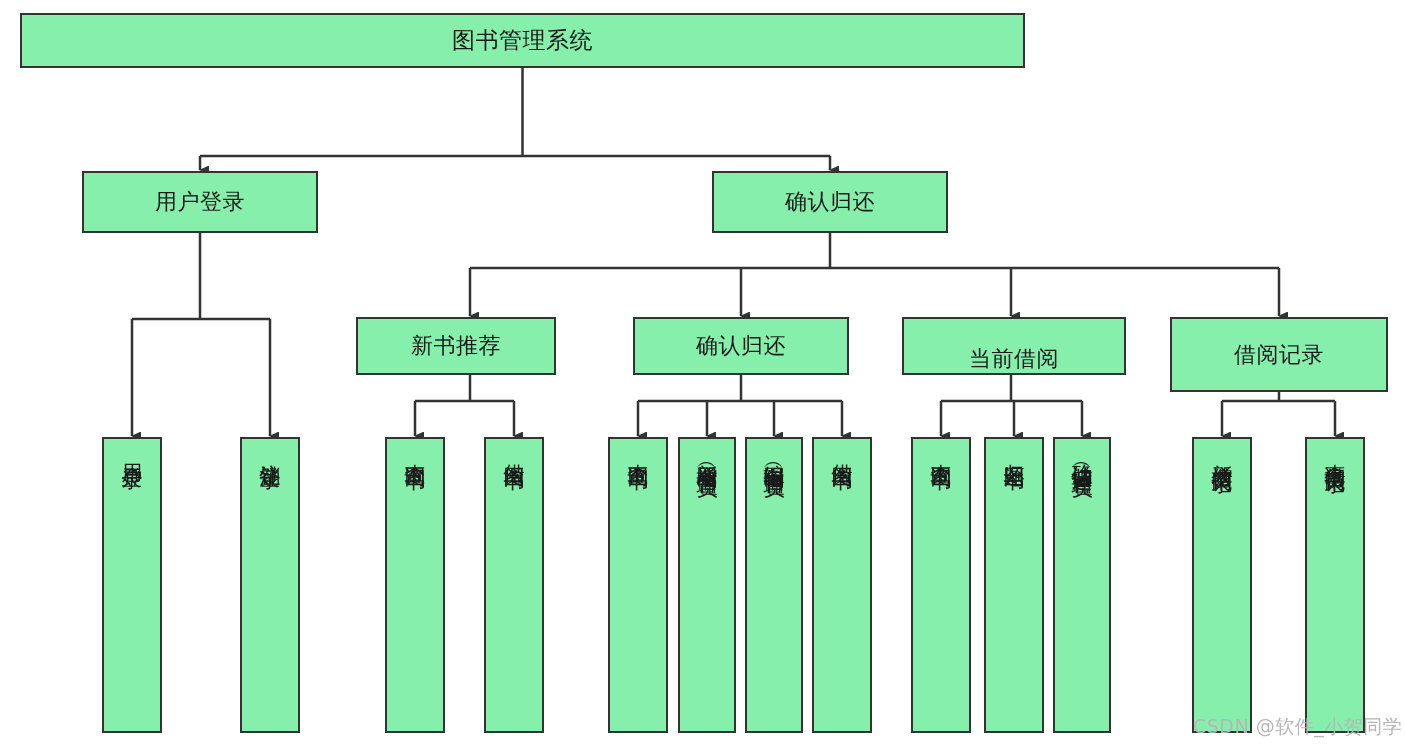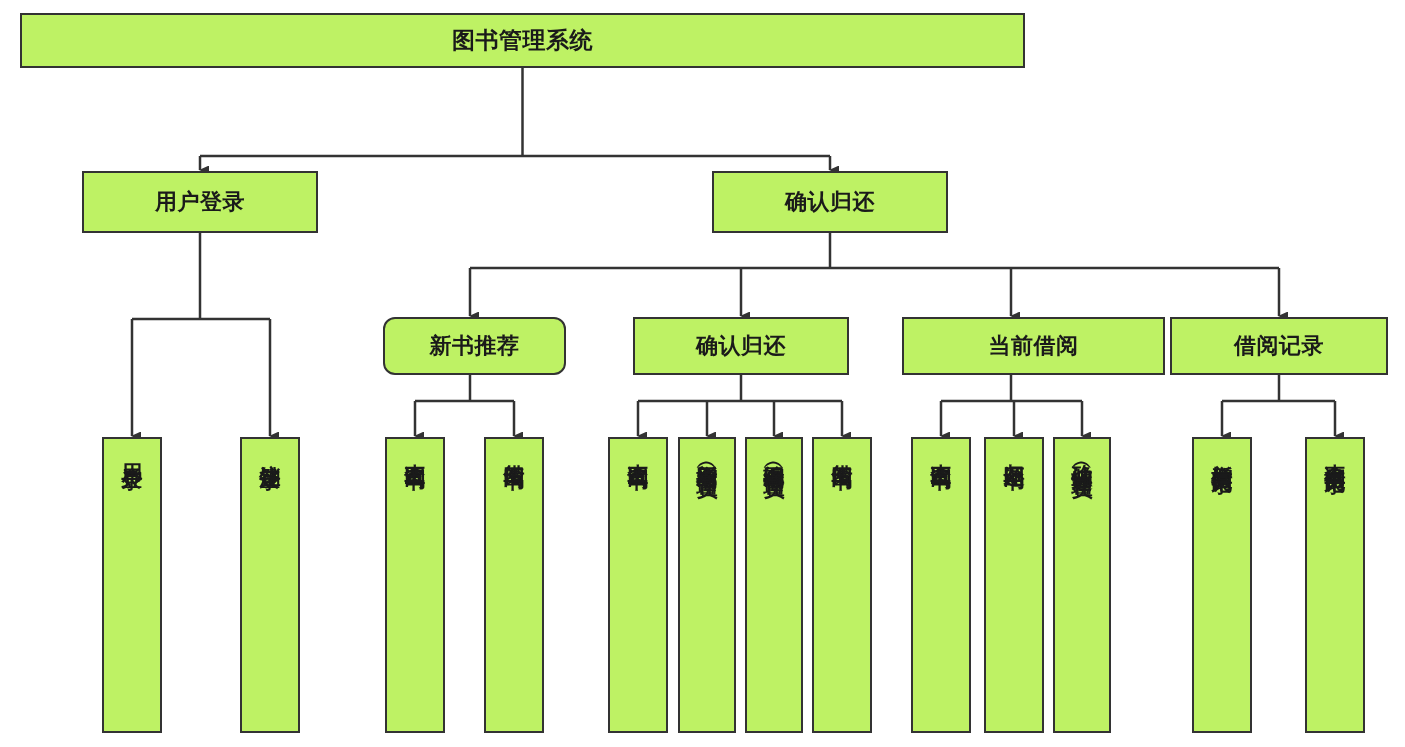--- a/index.html
+++ b/index.html
@@ -23,27 +23,26 @@
     position: absolute;
     left: 0;
     top: 0;
     width: 1405px;
     height: 747px;
     pointer-events: none;
   }
   .node {
     position: absolute;
     box-sizing: border-box;
-    background: #bef264;
+    background: #86efac;
     border: 2px solid #333333;
     display: flex;
     align-items: center;
     justify-content: center;
     overflow: hidden;
-    font-weight: bold;
   }
   .node-label {
     color: #1a1a1a;
     line-height: 1.32;
     white-space: pre-line;
     text-align: center;
     user-select: none;
   }
   .node.horizontal .node-label {
     font-size: 22px;
@@ -125,30 +124,30 @@
   <div id="node-layer">
       <div class="node horizontal root" style="left: 20px; top: 13px; width: 1005px; height: 55px; border-color: rgb(51, 51, 51);">
         <span class="node-label" style="color: rgb(26, 26, 26);">图书管理系统</span>
       </div>
       <div class="node horizontal" style="left: 82px; top: 171px; width: 236px; height: 62px; border-color: rgb(51, 51, 51);">
         <span class="node-label" style="color: rgb(26, 26, 26);">用户登录</span>
       </div>
       <div class="node horizontal" style="left: 712px; top: 171px; width: 236px; height: 62px; border-color: rgb(51, 51, 51);">
         <span class="node-label" style="color: rgb(26, 26, 26);">确认归还</span>
       </div>
-      <div class="node horizontal" style="left: 383px; top: 317px; width: 183px; height: 58px; border-color: rgb(51, 51, 51); border-radius: 12px;">
+      <div class="node horizontal" style="left: 356px; top: 317px; width: 200px; height: 58px; border-color: rgb(51, 51, 51);">
         <span class="node-label" style="color: rgb(26, 26, 26);">新书推荐</span>
       </div>
       <div class="node horizontal" style="left: 633px; top: 317px; width: 216px; height: 58px; border-color: rgb(51, 51, 51);">
         <span class="node-label" style="color: rgb(26, 26, 26);">确认归还</span>
       </div>
-      <div class="node horizontal" style="left: 902px; top: 317px; width: 263px; height: 58px; border-color: rgb(51, 51, 51);">
+      <div class="node horizontal" style="left: 902px; top: 317px; width: 224px; height: 58px; border-color: rgb(51, 51, 51); align-items: flex-end;">
         <span class="node-label" style="color: rgb(26, 26, 26);">当前借阅</span>
       </div>
-      <div class="node horizontal" style="left: 1170px; top: 317px; width: 218px; height: 58px; border-color: rgb(51, 51, 51);">
+      <div class="node horizontal" style="left: 1170px; top: 317px; width: 218px; height: 75px; border-color: rgb(51, 51, 51);">
         <span class="node-label" style="color: rgb(26, 26, 26);">借阅记录</span>
       </div>
       <div class="node vertical" style="left: 102px; top: 437px; width: 60px; height: 296px; border-color: rgb(51, 51, 51);">
         <span class="node-label" style="color: rgb(26, 26, 26);">用户登录</span>
       </div>
       <div class="node vertical" style="left: 240px; top: 437px; width: 60px; height: 296px; border-color: rgb(51, 51, 51);">
         <span class="node-label" style="color: rgb(26, 26, 26);">注销登录</span>
       </div>
       <div class="node vertical" style="left: 385px; top: 437px; width: 60px; height: 296px; border-color: rgb(51, 51, 51);">
         <span class="node-label" style="color: rgb(26, 26, 26);">查询图书</span>
@@ -178,14 +177,15 @@
         <span class="node-label" style="color: rgb(26, 26, 26);">确认归还（管理员）</span>
       </div>
       <div class="node vertical" style="left: 1192px; top: 437px; width: 60px; height: 296px; border-color: rgb(51, 51, 51);">
         <span class="node-label" style="color: rgb(26, 26, 26);">新增借阅记录</span>
       </div>
       <div class="node vertical" style="left: 1305px; top: 437px; width: 60px; height: 296px; border-color: rgb(51, 51, 51);">
         <span class="node-label" style="color: rgb(26, 26, 26);">查询借阅记录</span>
       </div>
     </div>
 
+  <div class="watermark" style="left: 1193px; top: 714px; color: rgb(182, 182, 182);">CSDN @软件_小贺同学</div>
 
 </div>
 
 </body></html>

